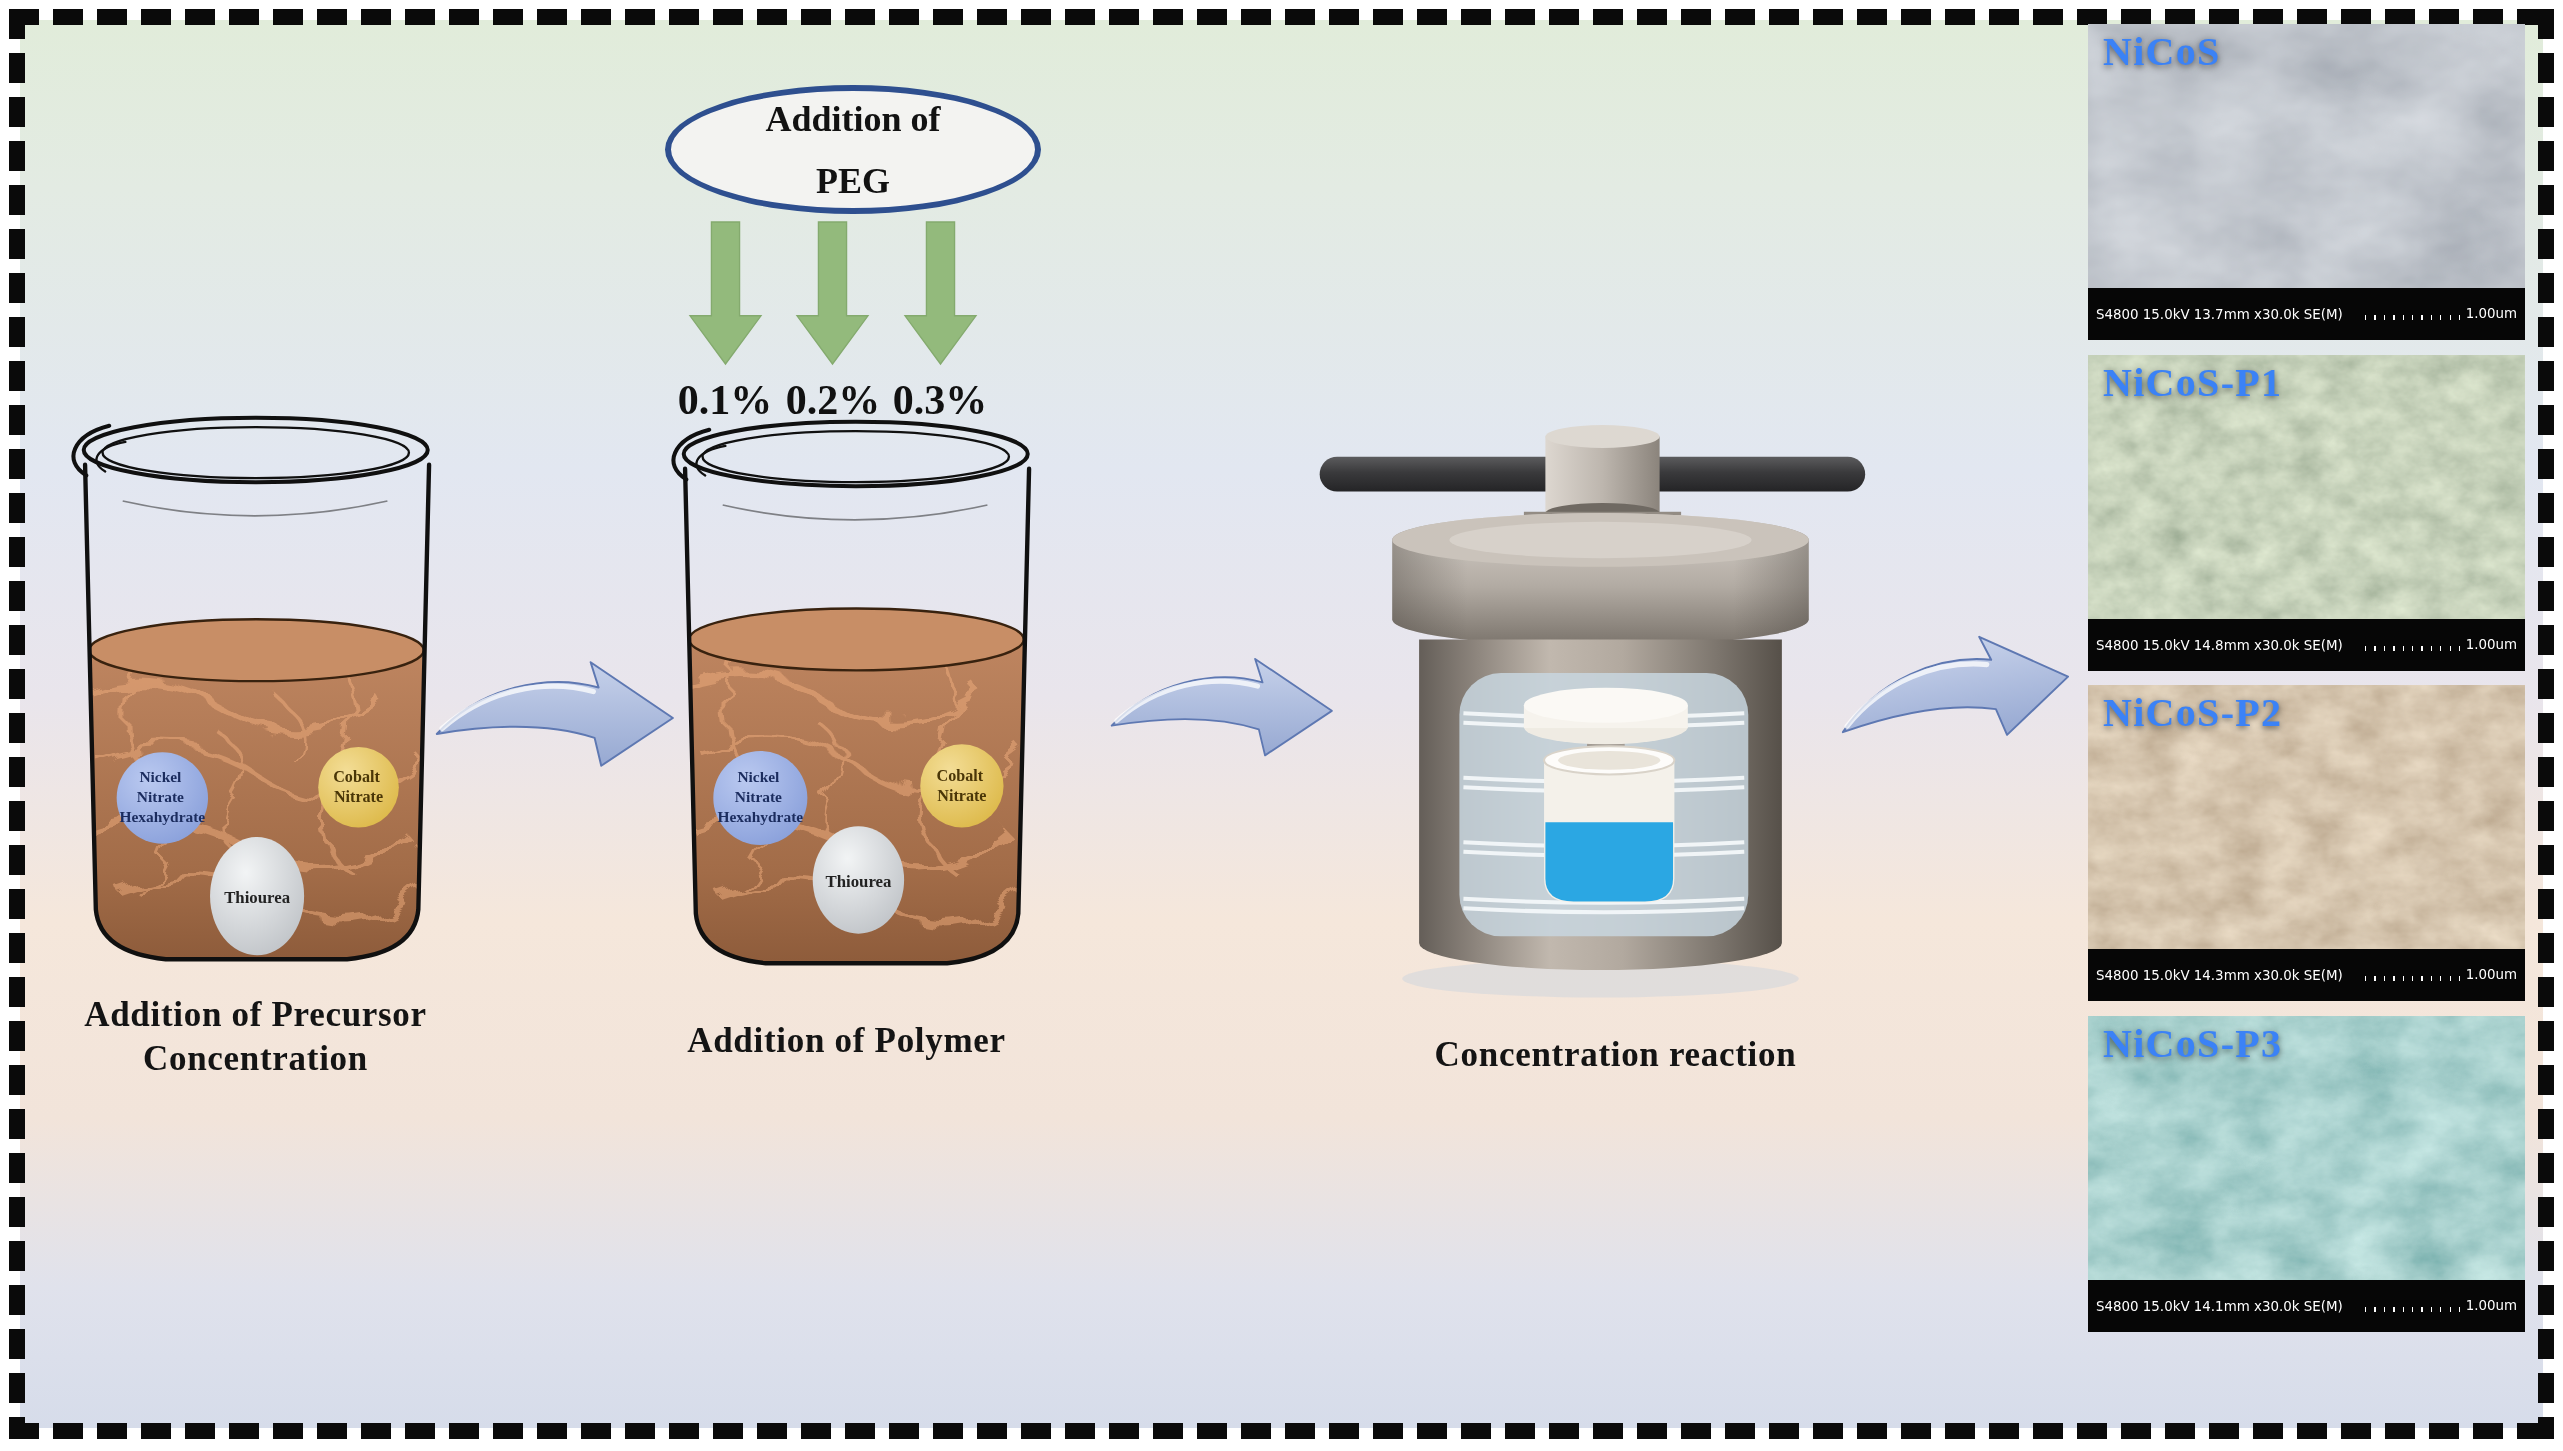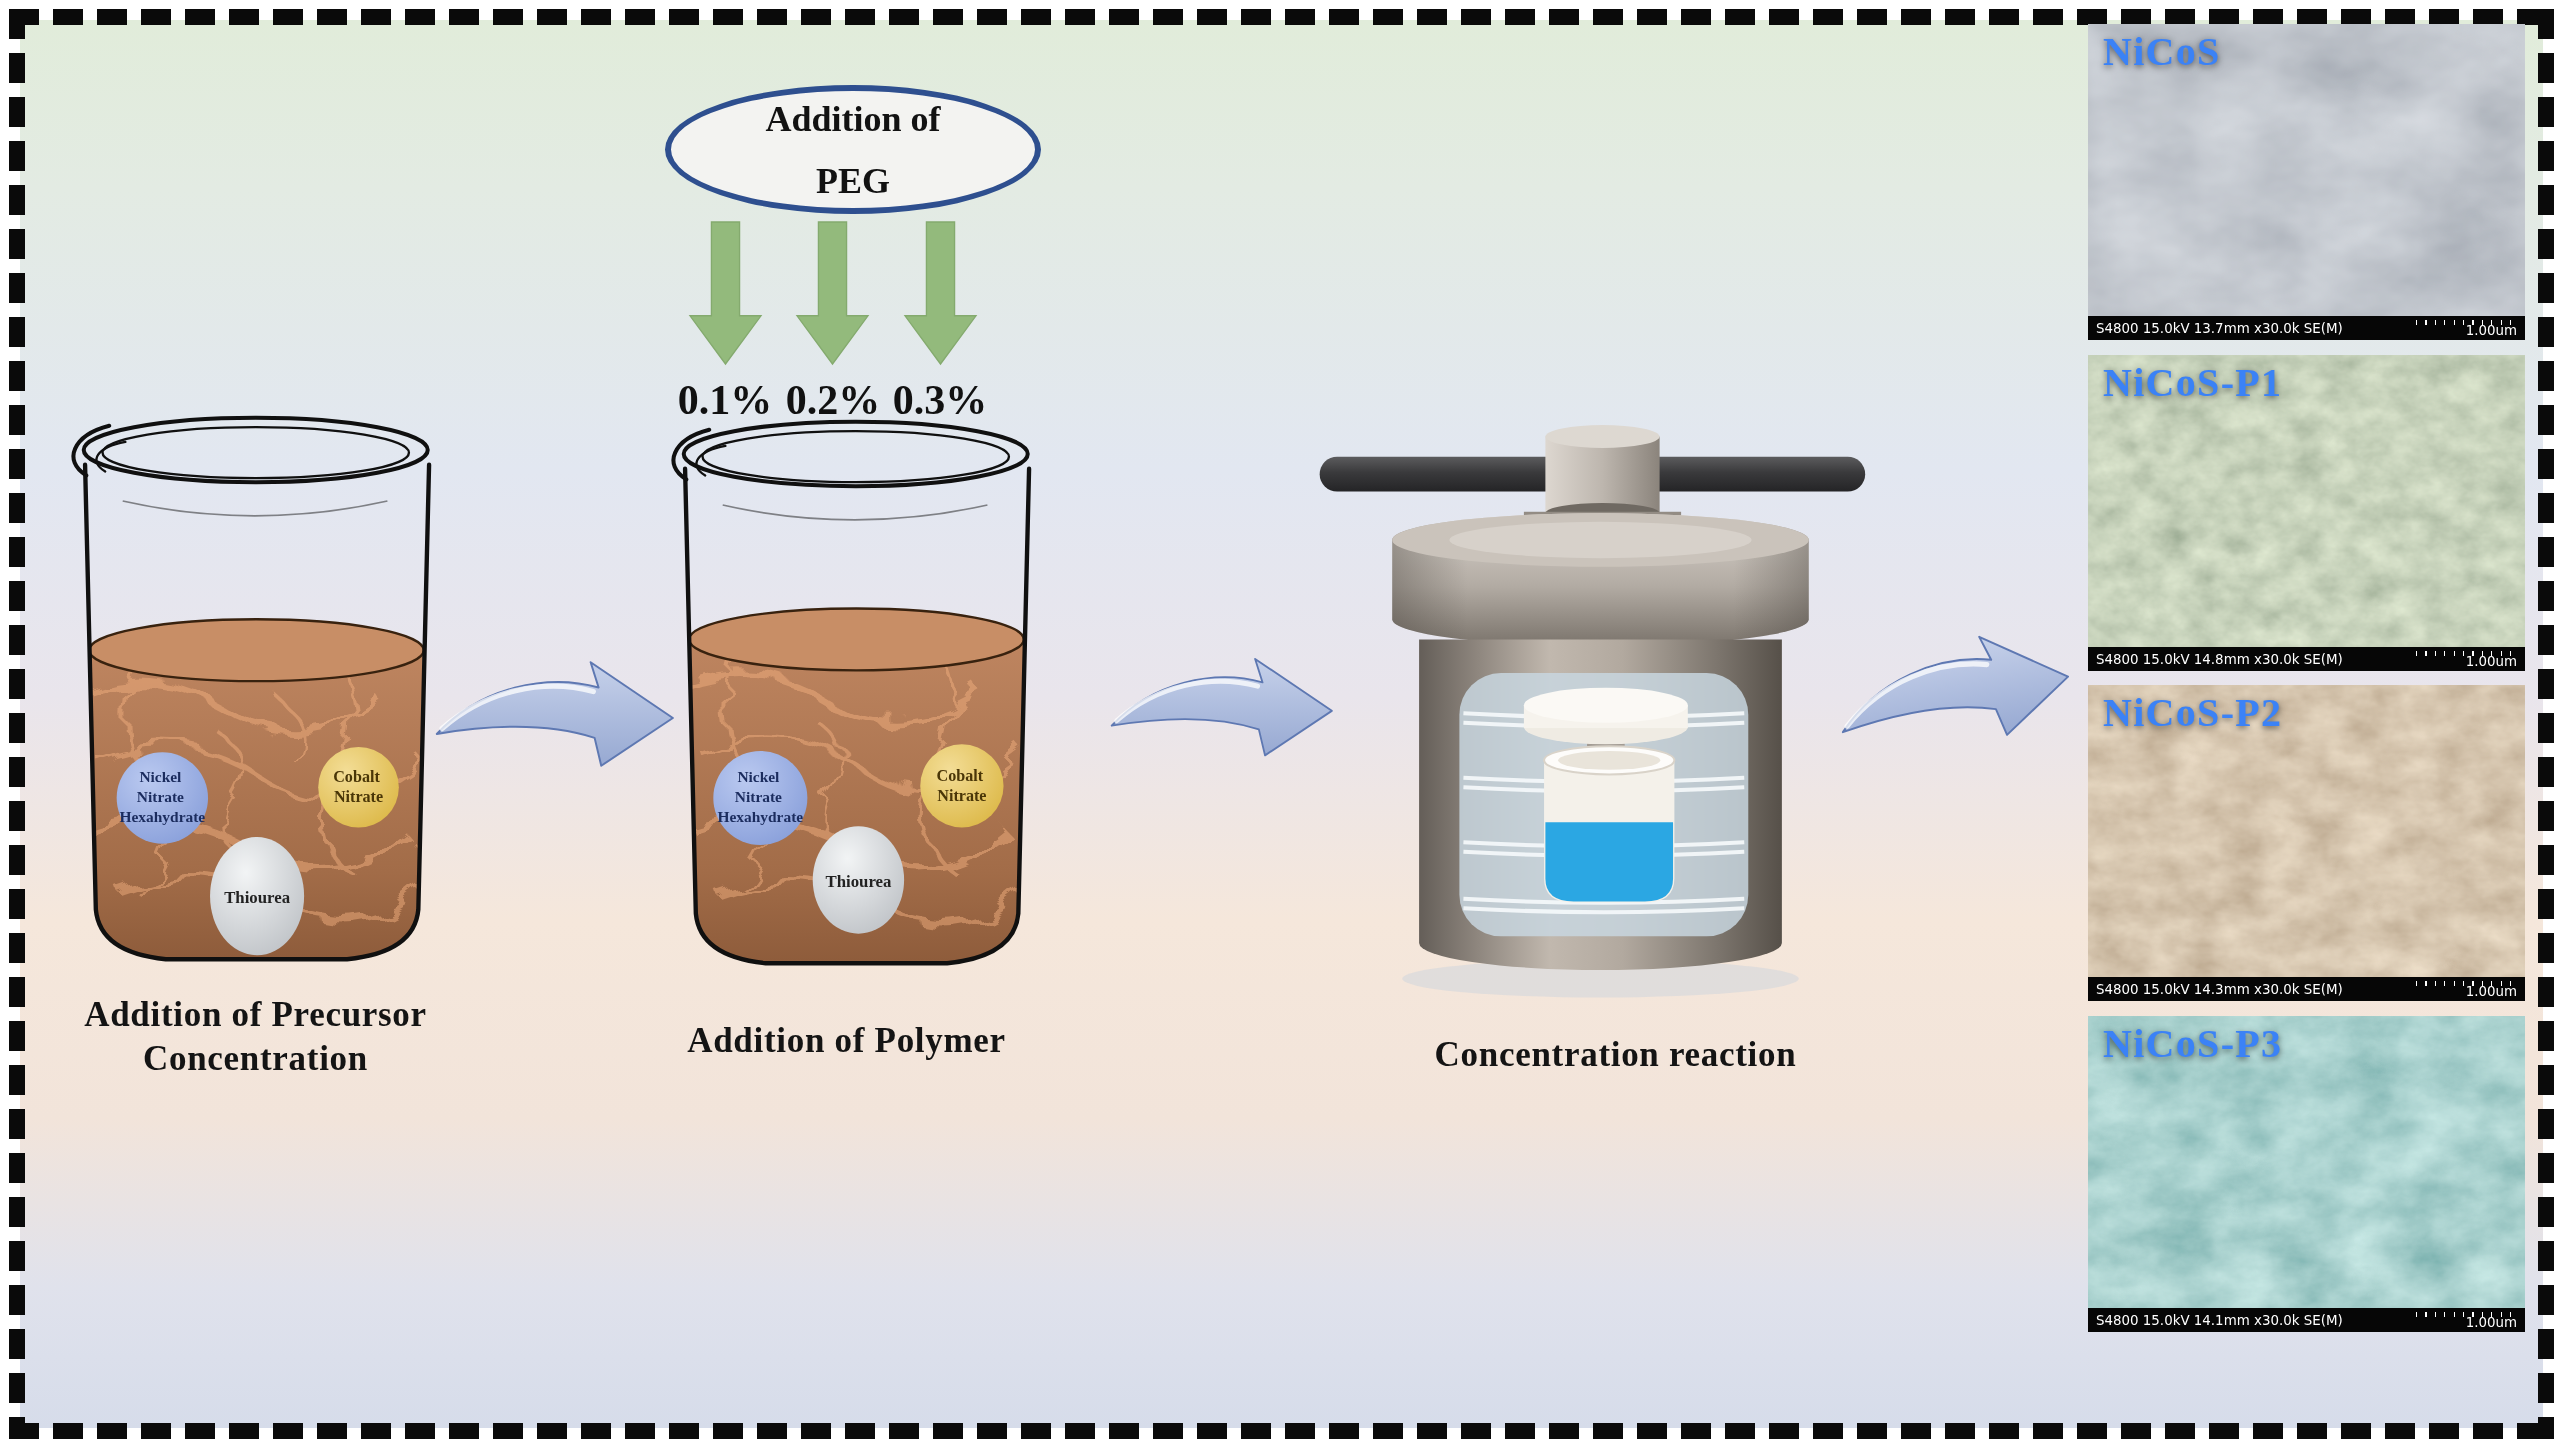--- a/index.html
+++ b/index.html
@@ -22,23 +22,23 @@
             font-weight:bold;font-size:36px;line-height:46px;color:#121212;box-sizing:border-box;gap:16px;}
   .pct{position:absolute;width:134px;top:376px;text-align:center;
        font-weight:bold;font-size:42px;color:#111;}
   .garrow{width:71px;height:142px;}
   .swoosh{width:253px;height:126px;}
   .sem-panel{position:absolute;left:2088px;width:437px;height:316px;background:#000;}
   .sem-tex{position:absolute;left:0;top:0;}
   .sem-label{position:absolute;top:4px;left:15px;font-weight:bold;font-size:40px;color:#3b82f6;
              text-shadow:0 2px 6px rgba(0,0,0,0.55);letter-spacing:1.3px;}
   .sem-bar{position:absolute;left:0;right:0;bottom:0;height:24px;background:#060606;color:#fff;
-           display:flex;justify-content:space-between;align-items:center;padding:0 8px;
+           display:flex;justify-content:space-between;align-items:center;padding:14px 8px;
            font-family:"DejaVu Sans",sans-serif;font-size:13.4px;}
-  .sem-scale{display:flex;flex-direction:column;align-items:flex-end;line-height:11.4px;}
+  .sem-scale{display:flex;flex-direction:row;align-items:flex-end;line-height:11.4px;}
   .ticks{width:101px;height:4.7px;
          background:repeating-linear-gradient(90deg,#fff 0 1.3px,transparent 1.3px 9.4px);}
   .beaker text, .circle-text{font-family:"Liberation Serif",serif;font-weight:bold;}
 </style>
 </head>
 <body>
 
 <div id="stage">
   <div class="bg"></div>
   <div class="dash-h" style="top:9.4px"></div>

